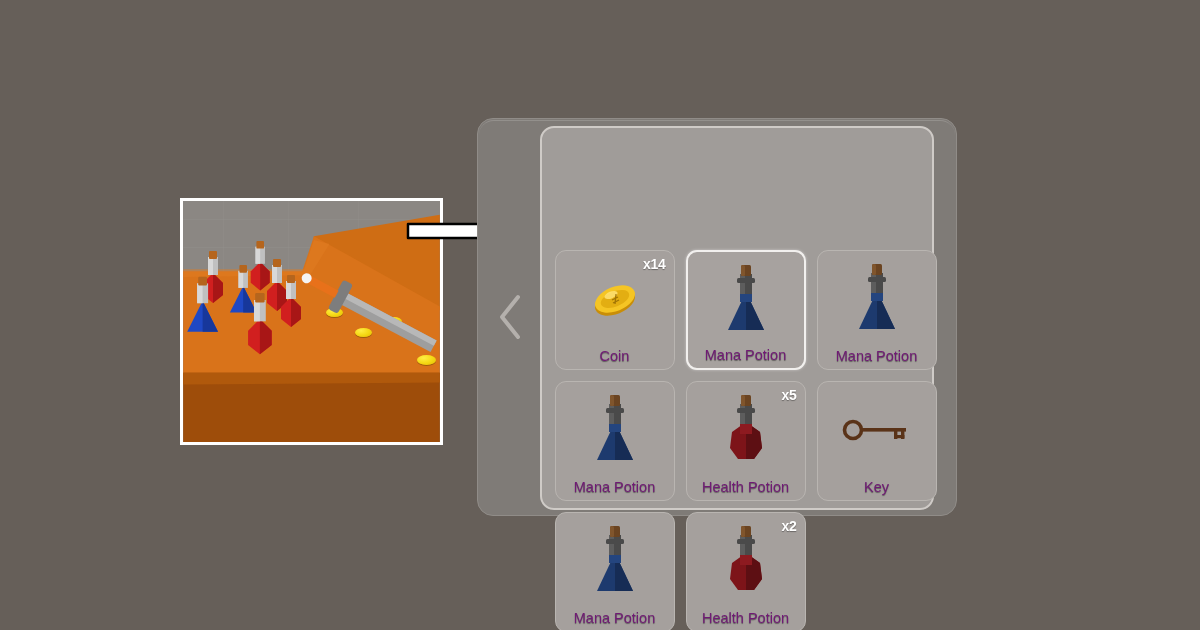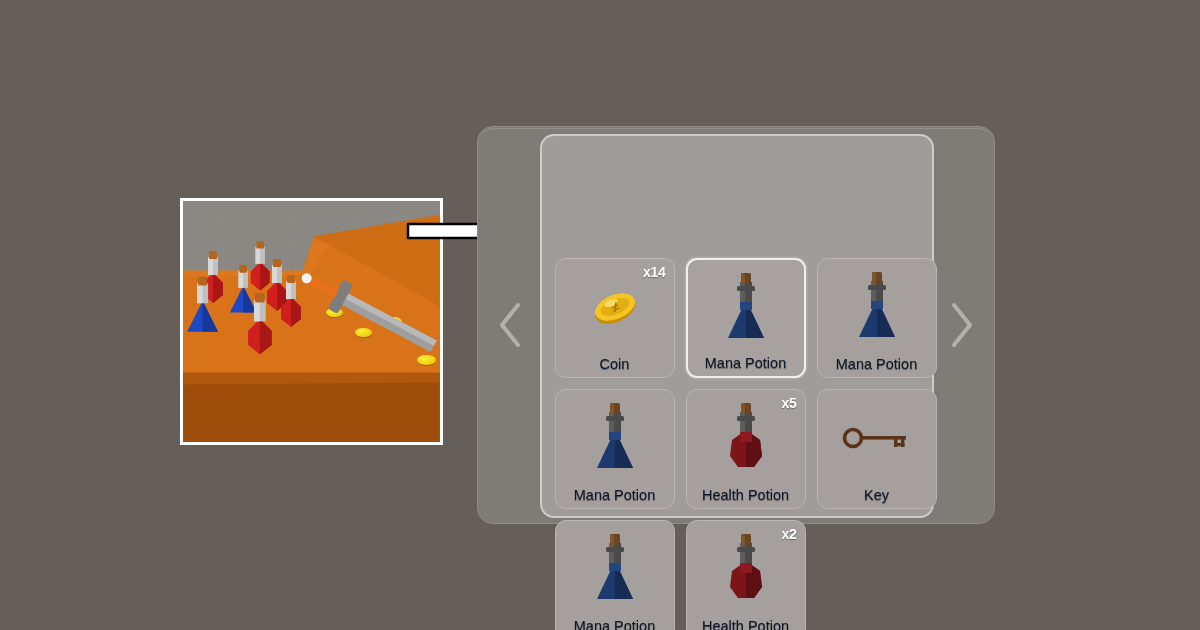--- a/index.html
+++ b/index.html
@@ -33,22 +33,22 @@
     position:absolute; border-radius:50%;
     background:radial-gradient(ellipse at 35% 30%, #ffee44 0%, #f5d915 50%, #e0bd00 100%);
     box-shadow:0 1px 0 rgba(120,80,0,.6);
   }
 
   
   #transition-arrow { position:absolute; left:406px; top:205px; }
 
   
   #inventory-panel {
-    position:absolute; left:477px; top:126px;
-    width:518px; height:398px;
+    position:absolute; left:477px; top:118px;
+    width:480px; height:398px;
     background:#7f7b77;
     border:1px solid #908c88;
     border-radius:16px;
   }
   #inventory-panel::before {
     content:""; position:absolute; inset:1px;
     border-radius:15px;
     border-top:1px solid rgba(255,255,255,.16);
     pointer-events:none;
   }
@@ -101,21 +101,21 @@
     text-shadow:0 1px 1px rgba(0,0,0,.35);
   }
   .slot-icon {
     position:absolute; left:0; right:0; top:10px;
     height:76px;
     display:flex; align-items:center; justify-content:center;
   }
   .slot-label {
     position:absolute; left:0; right:0; bottom:5px;
     text-align:center;
-    font-size:14.5px; color:#0f172a;
+    font-size:14.5px; color:#701a75;
     text-shadow:0 1px 1px rgba(0,0,0,.45);
     white-space:nowrap;
   }
 
   
   .icon-potion { position:relative; width:56px; height:72px; }
 
   .icon-coin { width:46px; height:34px; position:relative; }
   .icon-sword { width:62px; height:62px; position:relative; }
   .icon-key   { width:70px; height:30px; position:relative; }

